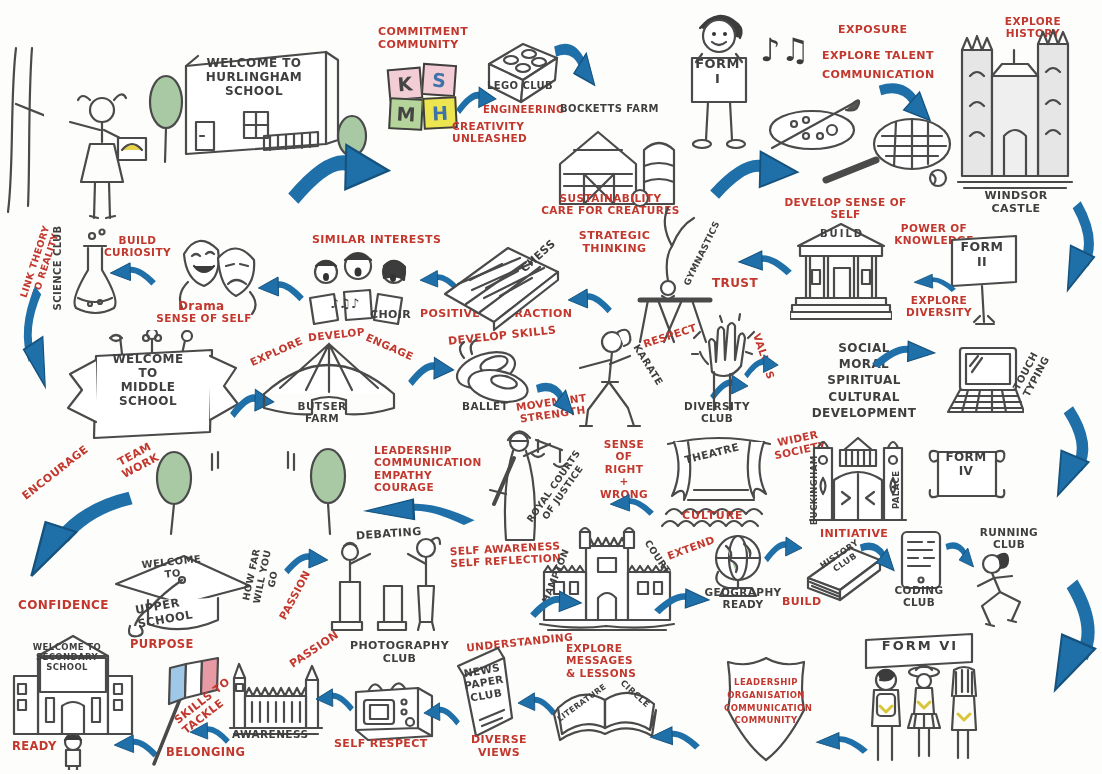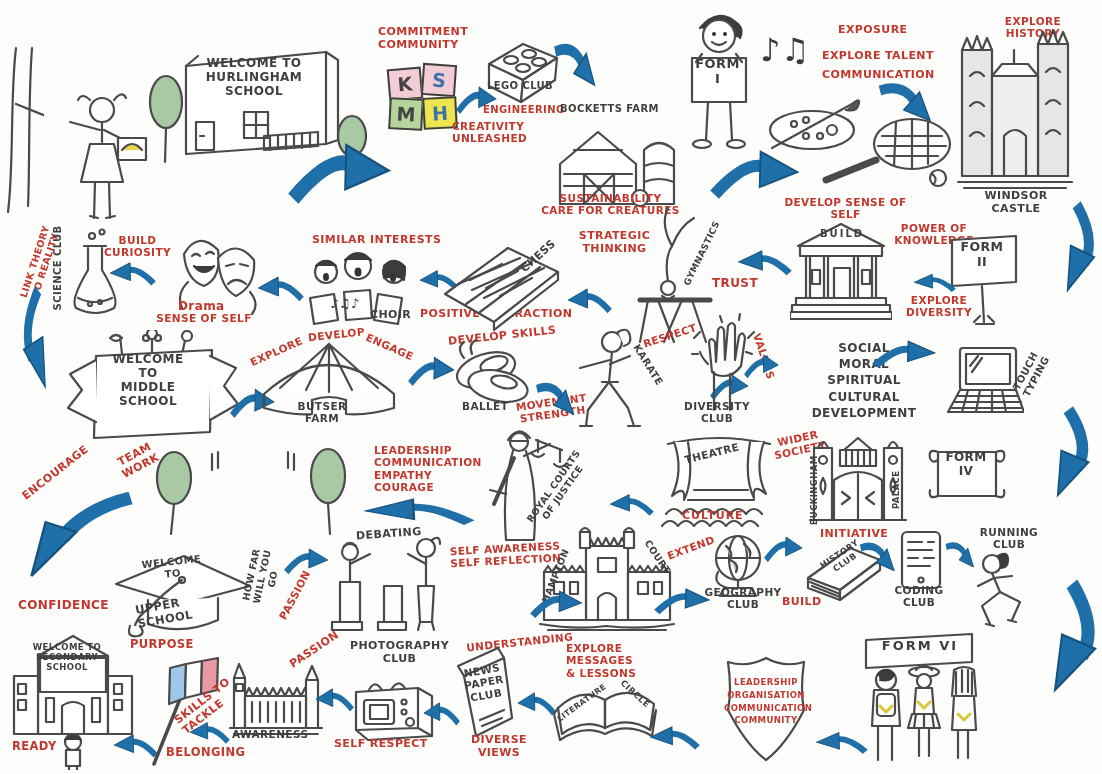--- a/index.html
+++ b/index.html
@@ -509,20 +509,24 @@
     <path d="M33 25 Q22 60 26 114 L54 114 Q58 60 46 25"></path>
     <path d="M44 30 L70 18"></path>
       <path d="M56 14 L82 24"></path>
     <path d="M58 14 L58 26 M80 24 L80 36"></path>
     <path d="M52 28 Q58 34 64 28 M74 38 Q80 44 86 38"></path>
     <path d="M34 32 L14 78" style="stroke-width:4"></path>
       <path d="M10 64 L26 68"></path>
   </svg>
   <div class="lbl k ctr" style="left:512px;top:478px;width:92px;font-size:9.5px;transform:rotate(-55deg)">ROYAL COURTS
 OF JUSTICE</div>
+  <div class="lbl r ctr" style="left:596px;top:438px;width:56px;font-size:10.5px">SENSE
+OF
+RIGHT
++ WRONG</div>
 
   <div class="arrow" style="left:608px;top:492px;width:46px;height:26px">
     <svg viewBox="0 0 100 60" preserveAspectRatio="none">
         <path d="M95 50 Q58 12 38 24"></path>
         <polygon points="46 6 5 28 47 44"></polygon>
       </svg>
   </div>
 
   <svg class="sk" style="left:660px;top:430px" width="118" height="102">
     <path d="M8 14 Q58 2 110 14"></path>
@@ -647,21 +651,21 @@
   <svg class="sk" style="left:706px;top:530px" width="64" height="74">
     <circle cx="32" cy="28" r="22" style="fill:#fff;stroke:#4a4a4a"></circle>
     <ellipse cx="32" cy="28" rx="9" ry="22"></ellipse>
       <path d="M10 28 L54 28"></path>
     <path d="M20 16 Q28 22 24 30 Q34 34 30 42" style="fill:#a9c9a4;stroke:#4a4a4a"></path>
     <path d="M38 14 Q46 20 44 26" style="fill:#a9c9a4;stroke:#4a4a4a"></path>
     <path d="M12 42 Q6 54 22 58 M32 50 L32 58"></path>
     <polygon points="18,58 46,58 50,66 14,66" style="fill:#fff;stroke:#4a4a4a"></polygon>
   </svg>
   <div class="lbl k ctr" style="left:698px;top:586px;width:90px;font-size:10.5px">GEOGRAPHY
-CLUB</div>
+READY</div>
   <div class="lbl r" style="left:782px;top:596px;width:52px;font-size:11px">BUILD</div>
 
   <div class="arrow" style="left:764px;top:534px;width:40px;height:30px">
     <svg viewBox="0 0 100 60" preserveAspectRatio="none">
         <path d="M5 52 Q42 12 62 24"></path>
         <polygon points="55 6 95 28 54 44"></polygon>
       </svg>
   </div>
 
   <div class="lbl r" style="left:820px;top:528px;width:78px;font-size:11px">INITIATIVE</div>

